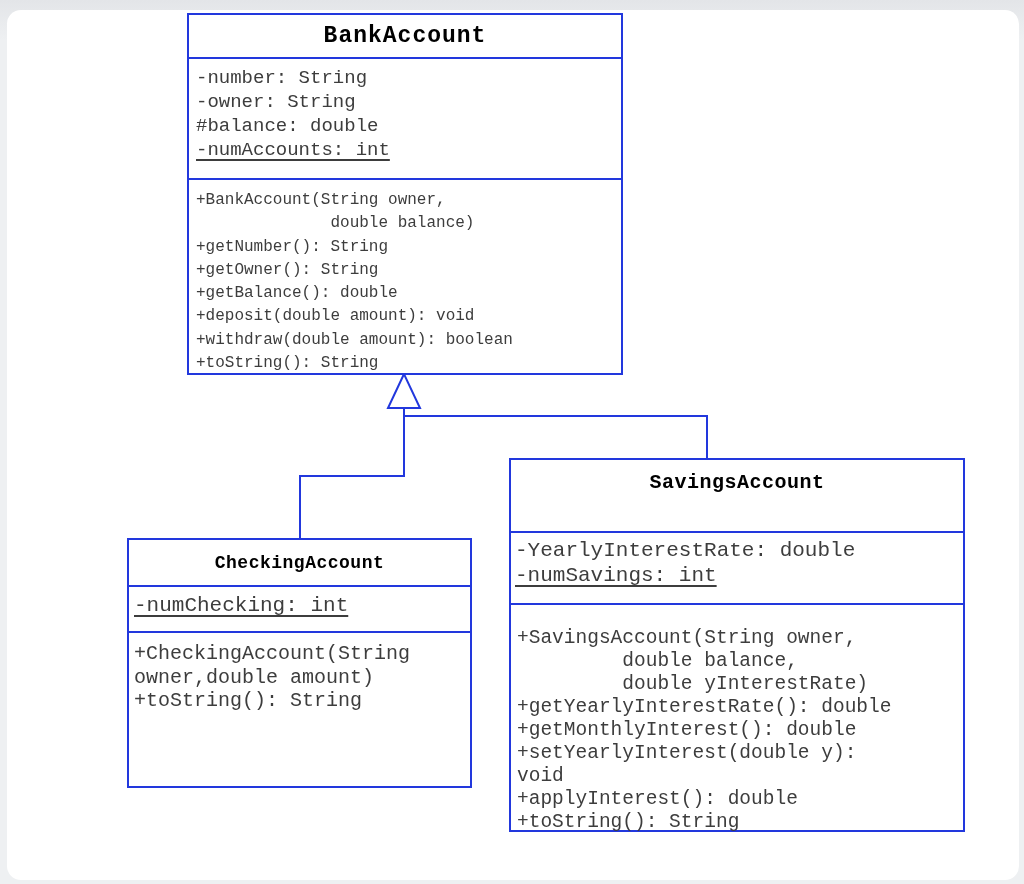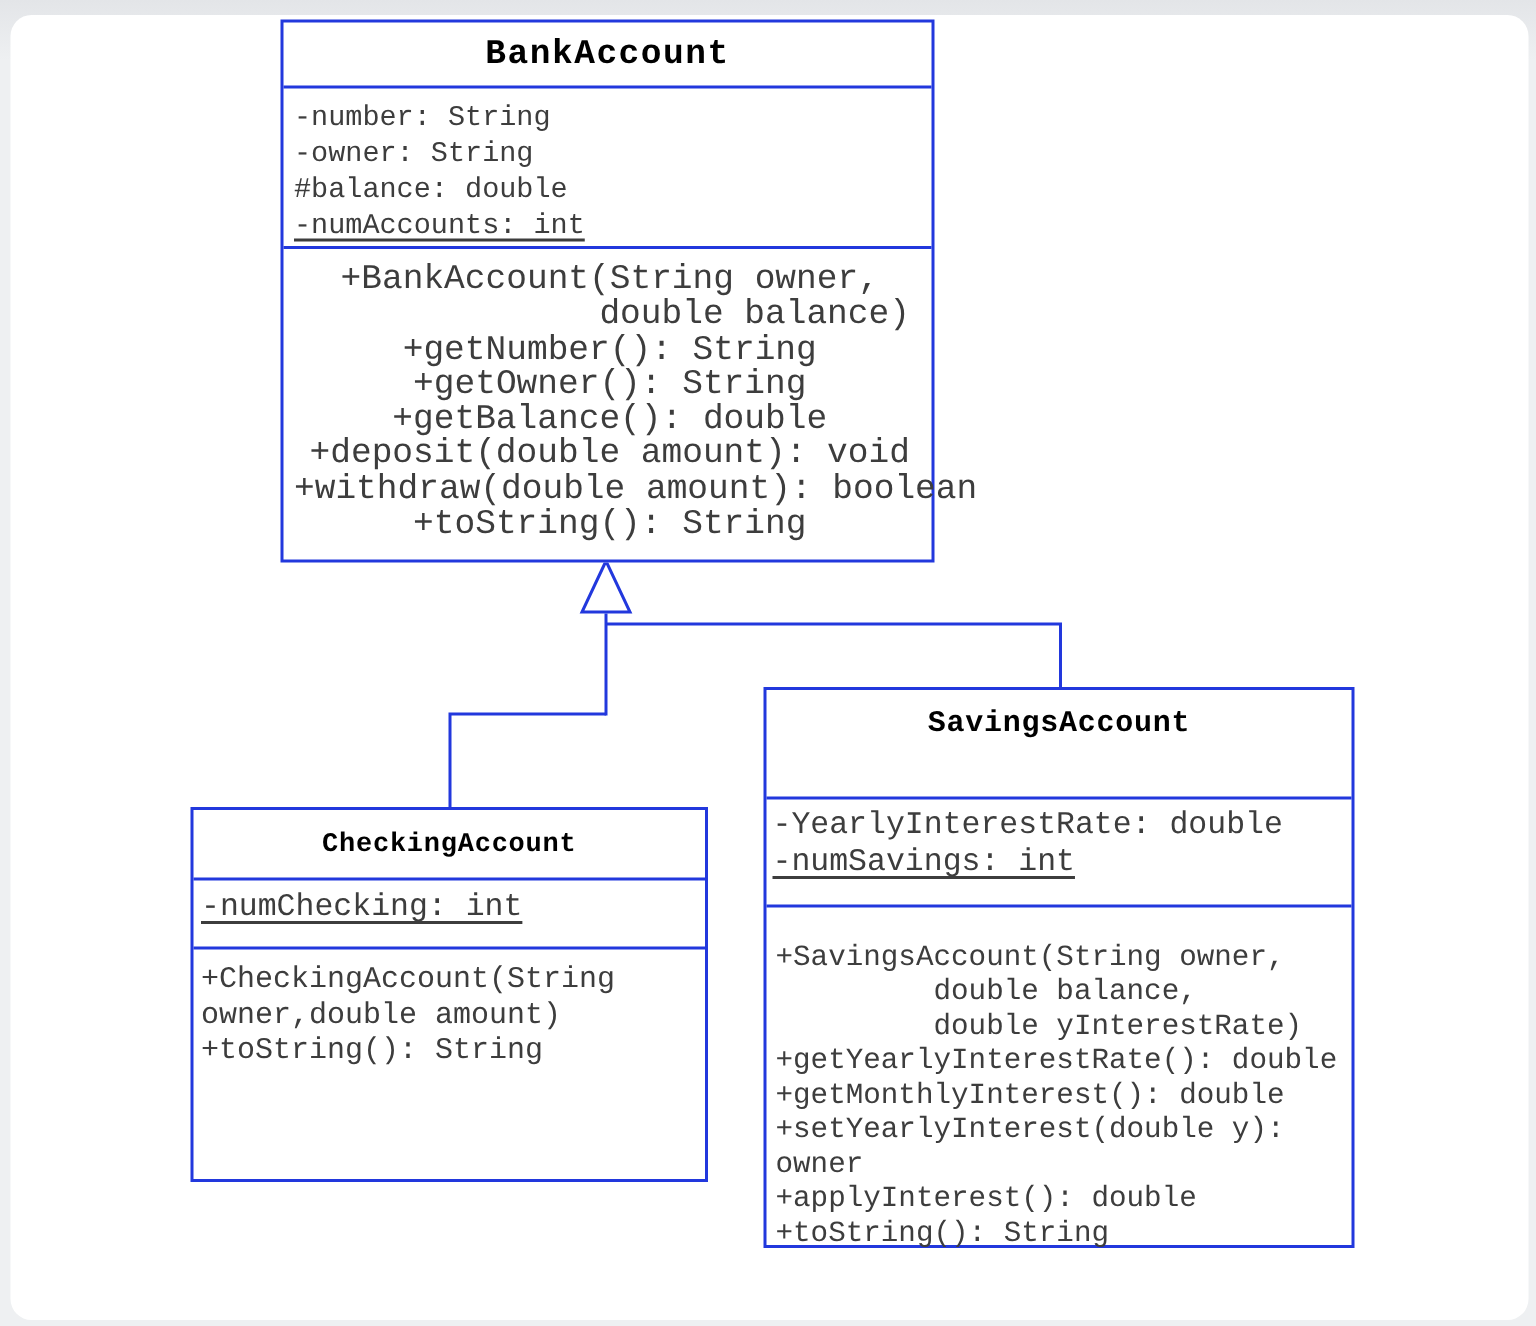--- a/index.html
+++ b/index.html
@@ -39,31 +39,31 @@
   .code-line{white-space:pre;}
   .code-line.underline{
     text-decoration:underline;
     text-underline-offset:4px;
     text-decoration-thickness:1.5px;
   }
 
   
   .ba{left:180px;top:3px;width:436px;height:362px;}
   .ba .title{height:42px;font-size:23px;letter-spacing:1px;}
-  .ba .attrs{height:107px;font-size:19px;line-height:24px;padding:7px 4px 0 7px;}
-  .ba .methods{font-size:23px;line-height:23.3px;padding:9px 4px 0 7px;text-align:center;}
+  .ba .attrs{height:121px;font-size:19px;line-height:24px;padding:7px 4px 0 7px;}
+  .ba .methods{font-size:16px;line-height:23.3px;padding:9px 4px 0 7px;}
 
   
   .ca{left:120px;top:528px;width:345px;height:250px;}
   .ca .title{height:45px;font-size:18px;letter-spacing:.5px;}
   .ca .attrs{height:46px;font-size:21px;line-height:26px;padding:6px 4px 0 5px;}
   .ca .methods{font-size:20px;line-height:23.5px;padding:9px 2px 0 5px;}
 
   
-  .sa{left:502px;top:448px;width:394px;height:374px;}
+  .sa{left:502px;top:448px;width:456px;height:374px;}
   .sa .title{height:44px;font-size:20px;letter-spacing:.5px;}
   .sa .attrs{height:72px;font-size:21px;line-height:25px;padding:5px 2px 0 4px;margin-top:27px;}
   .sa .methods{font-size:19.5px;line-height:23px;padding:22px 2px 10px 6px;}
 
   svg.connectors{
     position:absolute;left:0;top:0;width:1017px;height:874px;
     pointer-events:none;
   }
   .conn-line{stroke:var(--blue);stroke-width:2;fill:none;}
   .conn-tri{stroke:var(--blue);stroke-width:2;fill:#ffffff;stroke-linejoin:miter;}
@@ -123,20 +123,20 @@
           <div class="code-line">-YearlyInterestRate: double</div>
           <div class="code-line underline">-numSavings: int</div>
         </div>
       <div class="sec methods">
           <div class="code-line">+SavingsAccount(String owner,</div>
           <div class="code-line">         double balance,</div>
           <div class="code-line">         double yInterestRate)</div>
           <div class="code-line">+getYearlyInterestRate(): double</div>
           <div class="code-line">+getMonthlyInterest(): double</div>
           <div class="code-line">+setYearlyInterest(double y):</div>
-          <div class="code-line">owner</div>
+          <div class="code-line">void</div>
           <div class="code-line">+applyInterest(): double</div>
           <div class="code-line">+toString(): String</div>
         </div>
     </div>
 
   </div>
 </div>
 
 </body></html>

